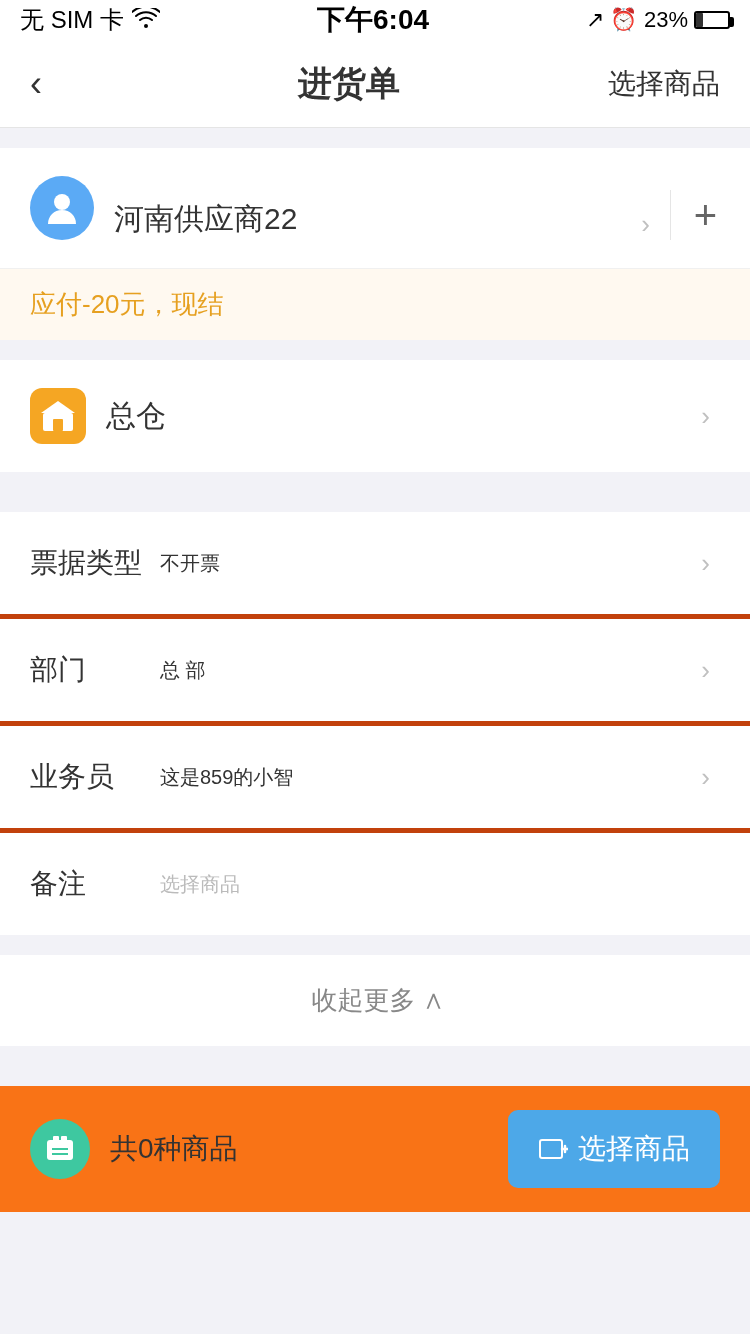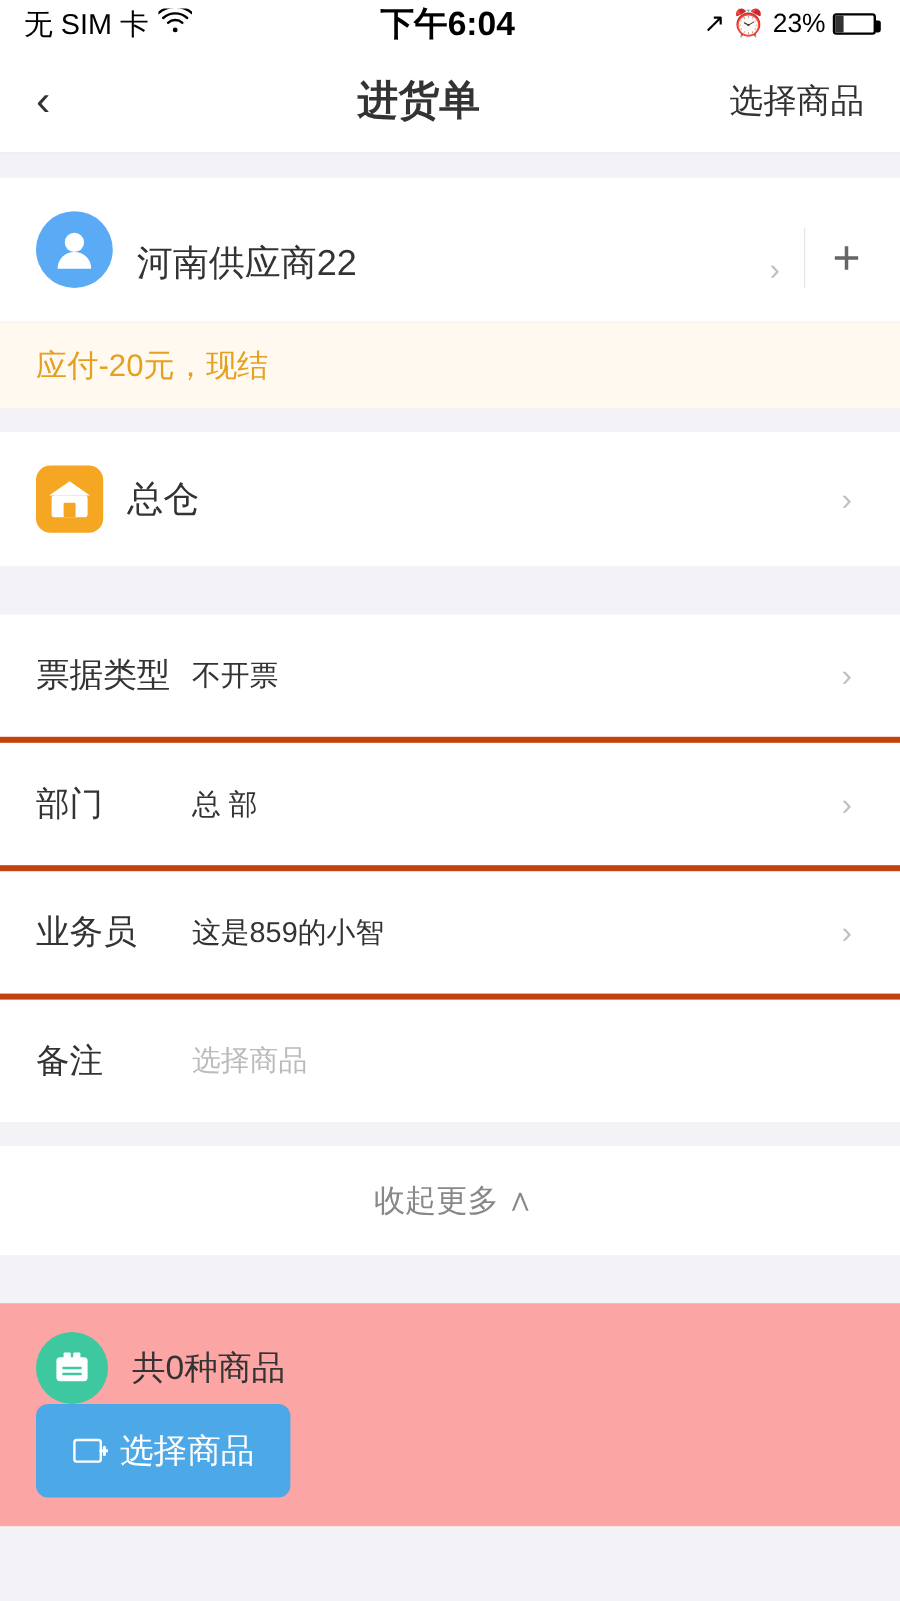--- a/index.html
+++ b/index.html
@@ -167,21 +167,21 @@
       border-bottom: none;
     }
     .form-label {
       font-size: 28px;
       color: #333;
       width: 130px;
       flex-shrink: 0;
     }
     .form-value {
       flex: 1;
-      font-size: 24px;
+      font-size: 20px;
       color: #333;
     }
     .form-value.placeholder {
       color: #bbb;
     }
 
     
     .collapse-row {
       background: #fff;
       margin-top: 20px;
@@ -192,27 +192,26 @@
       font-size: 26px;
       color: #888;
       cursor: pointer;
     }
     .collapse-row span {
       margin-left: 6px;
     }
 
     
     .product-row {
-      background: #fca5a5;
+      background: #f97316;
       margin-top: 20px;
       padding: 24px 30px;
       display: flex;
-      align-items: flex-start;
+      align-items: center;
       justify-content: space-between;
-      flex-direction: column;
     }
     .product-left {
       display: flex;
       align-items: center;
       gap: 20px;
     }
     .product-icon {
       width: 60px;
       height: 60px;
       border-radius: 50%;

